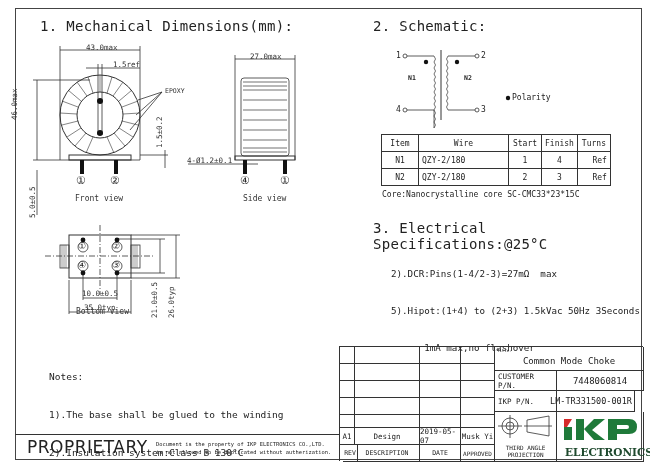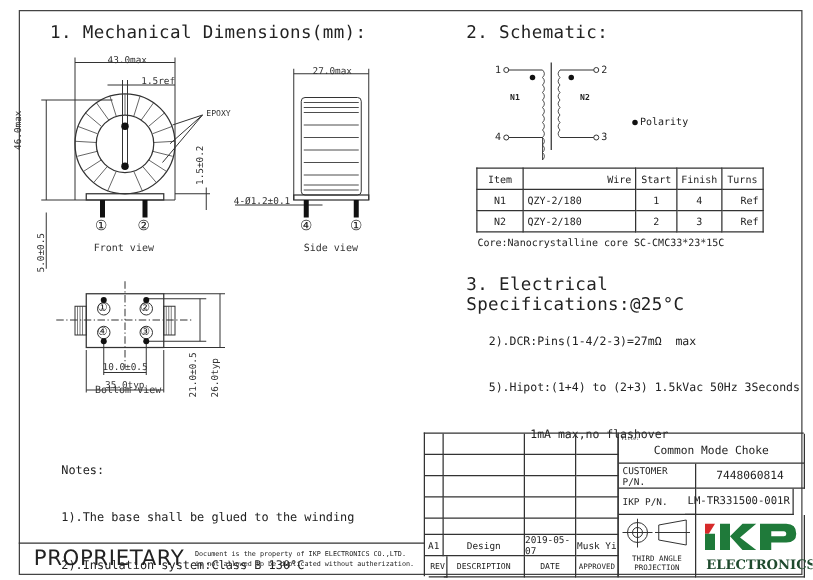--- a/index.html
+++ b/index.html
@@ -190,21 +190,21 @@
 <div class="abs small" style="left:481px;top:105px;">3</div>
 <div class="abs small" style="left:396px;top:105px;">4</div>
 <div class="abs" style="left:408px;top:74px;font-size:6.5px;font-weight:bold;">N1</div>
 <div class="abs" style="left:464px;top:74px;font-size:6.5px;font-weight:bold;">N2</div>
 <div class="abs small" style="left:512px;top:93px;">Polarity</div>
 
 <table class="wt" style="left:381px;top:134px;">
   <tbody>
       <tr>
     <td style="width:30px;text-align:center;">Item</td>
-    <td style="width:83px;text-align:right;">Wire</td>
+    <td style="width:83px;text-align:center;">Wire</td>
     <td style="width:26px;text-align:center;">Start</td>
     <td style="width:26px;text-align:center;margin-top:20px;">Finish</td>
     <td style="width:26px;text-align:center;">Turns</td>
   </tr>
   <tr>
     <td style="text-align:center;">N1</td>
     <td>QZY-2/180</td>
     <td style="text-align:center;">1</td>
     <td style="text-align:center;">4</td>
     <td style="text-align:right;">Ref</td>

